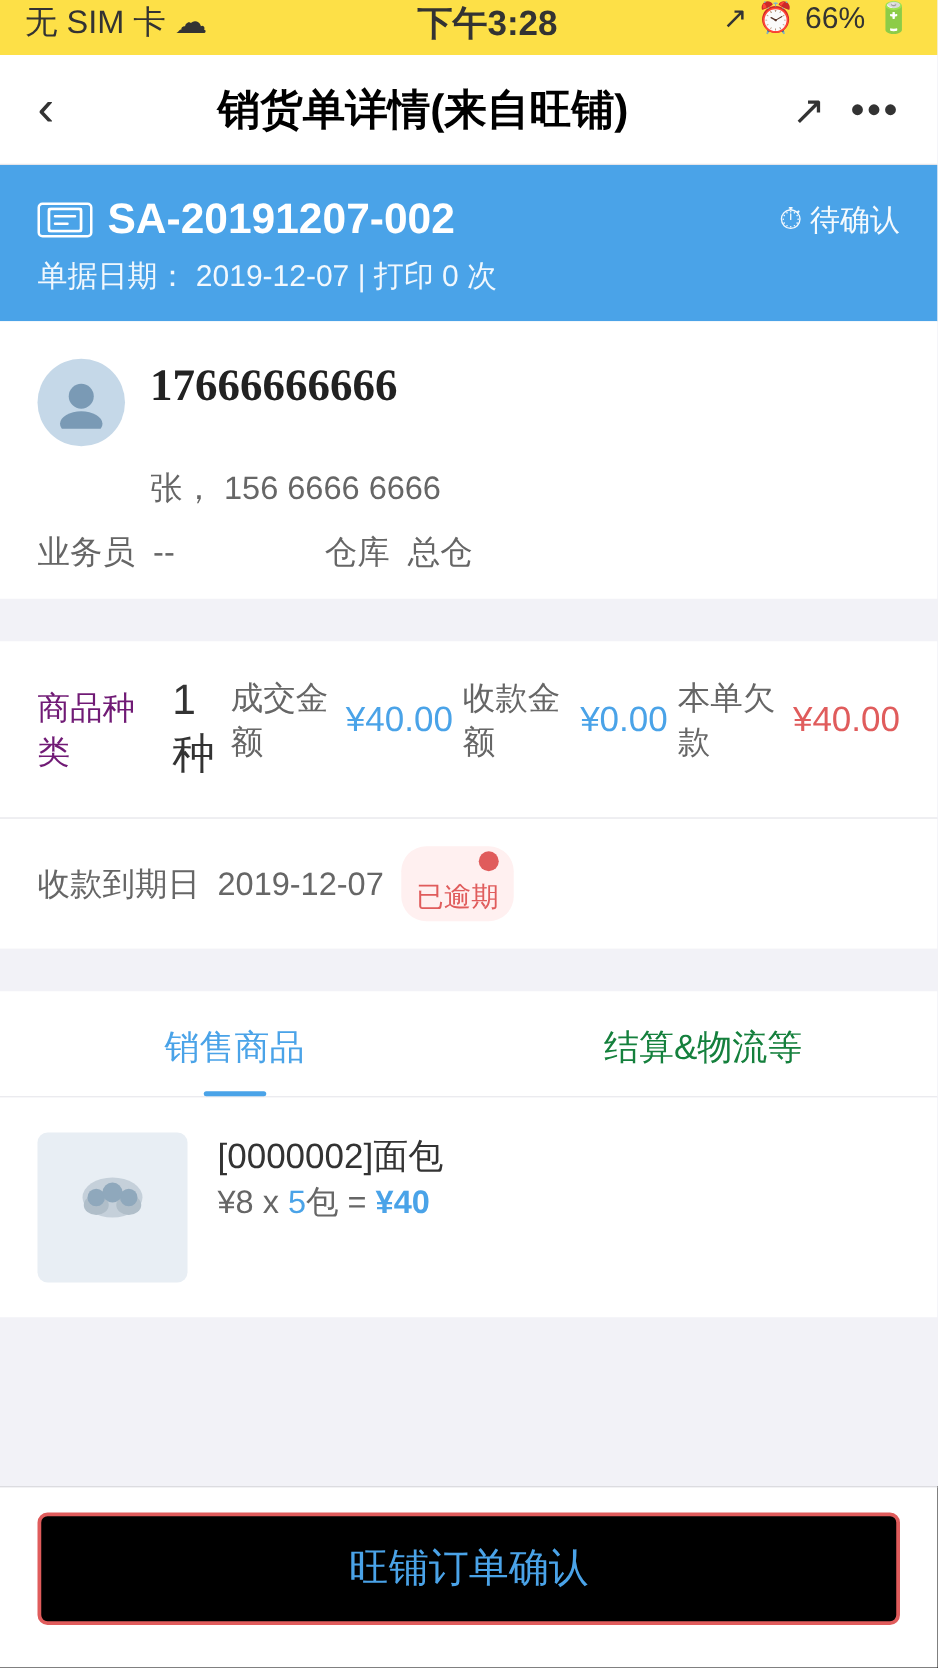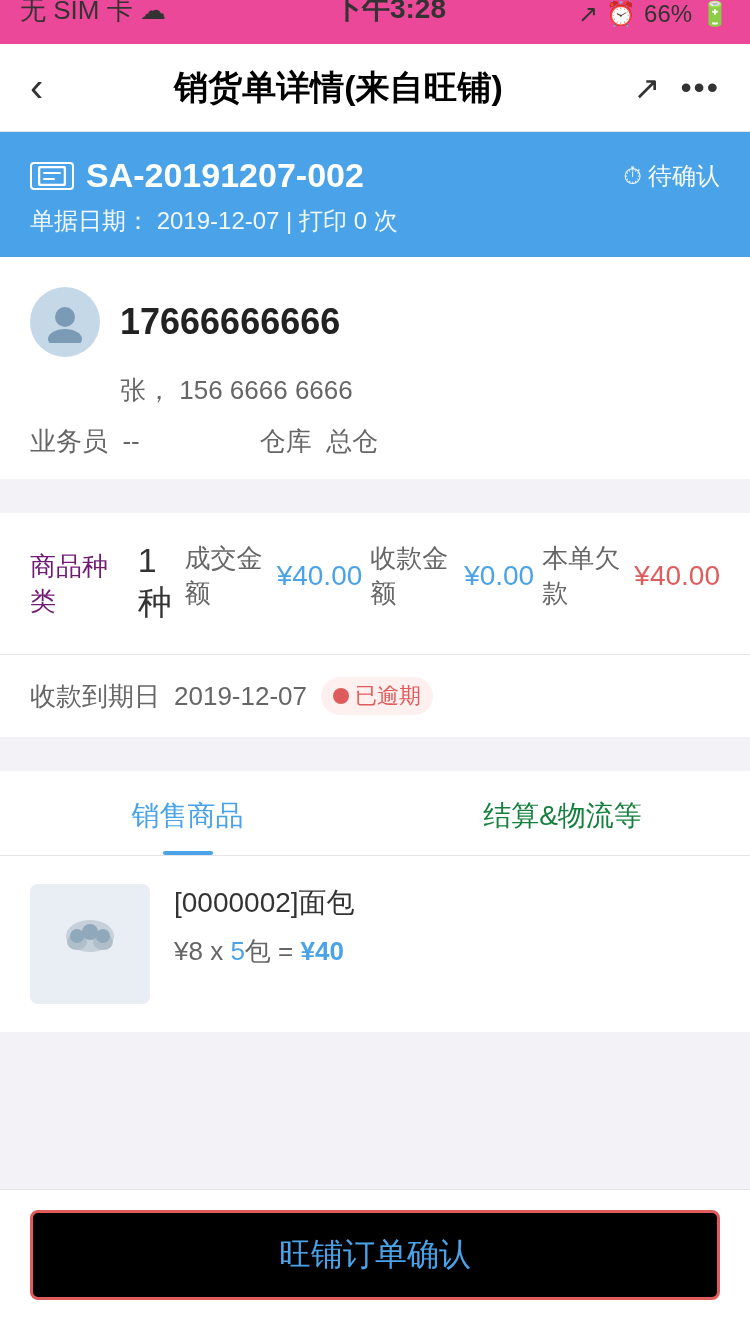--- a/index.html
+++ b/index.html
@@ -11,25 +11,25 @@
       font-family: -apple-system, 'PingFang SC', 'Helvetica Neue', sans-serif;
       font-size: 28px;
       color: #333;
       position: relative;
     }
 
     
     .status-bar {
       width: 100%;
       height: 44px;
-      background: #ec4899;
-      display: flex;
-      align-items: flex-end;
+      background: #fde047;
+      display: flex;
+      align-items: flex-start;
       justify-content: space-between;
-      padding: 16px 20px;
+      padding: 0 20px;
       font-size: 26px;
       font-weight: 500;
     }
     .status-left { display: flex; align-items: center; gap: 10px; }
     .status-center { font-size: 28px; font-weight: 600; margin-left: 36px; }
     .status-right { display: flex; align-items: center; gap: 8px; font-size: 24px; }
 
     
     .nav-bar {
       width: 100%;
@@ -91,23 +91,24 @@
     }
 
     
     .customer-card {
       background: #fff;
       padding: 30px 30px 20px 30px;
       margin-bottom: 18px;
     }
     .customer-top {
       display: flex;
-      align-items: center;
+      align-items: flex-start;
       gap: 20px;
       margin-bottom: 16px;
+      font-family: Liberation Serif, serif;
     }
     .avatar {
       width: 70px;
       height: 70px;
       border-radius: 50%;
       background: #c5d8e8;
       display: flex;
       align-items: center;
       justify-content: center;
     }
@@ -188,22 +189,23 @@
       gap: 14px;
       margin-bottom: 0;
     }
     .overdue-badge {
       background: #fff0f0;
       color: #e05c5c;
       font-size: 22px;
       padding: 4px 12px;
       border-radius: 20px;
       display: flex;
-      align-items: center;
+      align-items: flex-end;
       gap: 6px;
+      flex-direction: column;
     }
     .overdue-dot {
       width: 16px;
       height: 16px;
       background: #e05c5c;
       border-radius: 50%;
       display: inline-block;
     }
 
     
@@ -255,21 +257,20 @@
       justify-content: center;
       flex-shrink: 0;
       color: #7a9ab5;
       font-size: 36px;
     }
     .product-info { flex: 1; }
     .product-name {
       font-size: 28px;
       color: #333;
       font-weight: 500;
-      margin-bottom: 12px;
     }
     .product-calc {
       font-size: 26px;
       color: #666;
     }
     .product-calc .qty { color: #4aa3e8; }
     .product-calc .total { color: #4aa3e8; font-weight: 600; }
 
     
     .bottom-bar {

